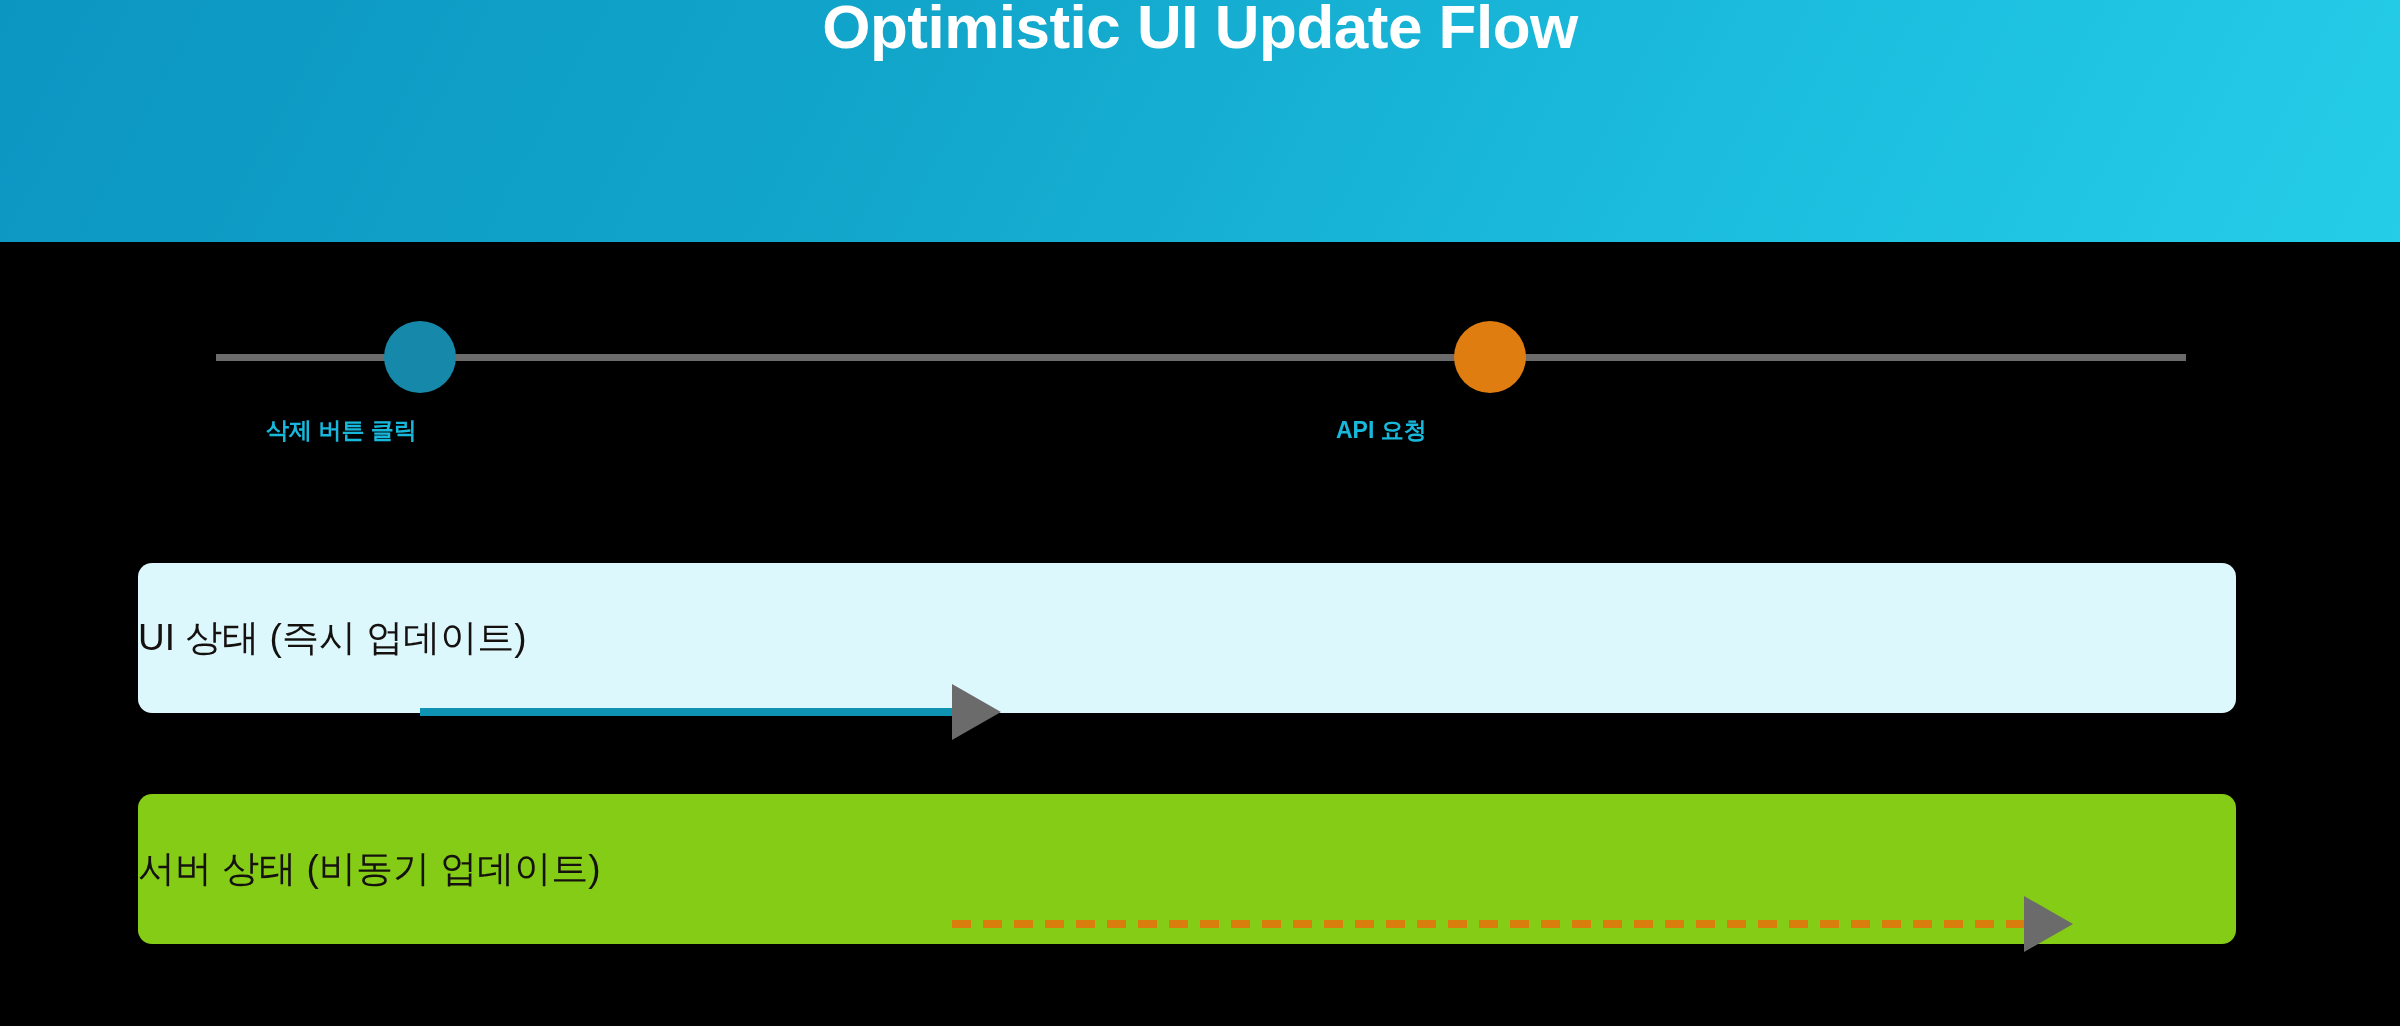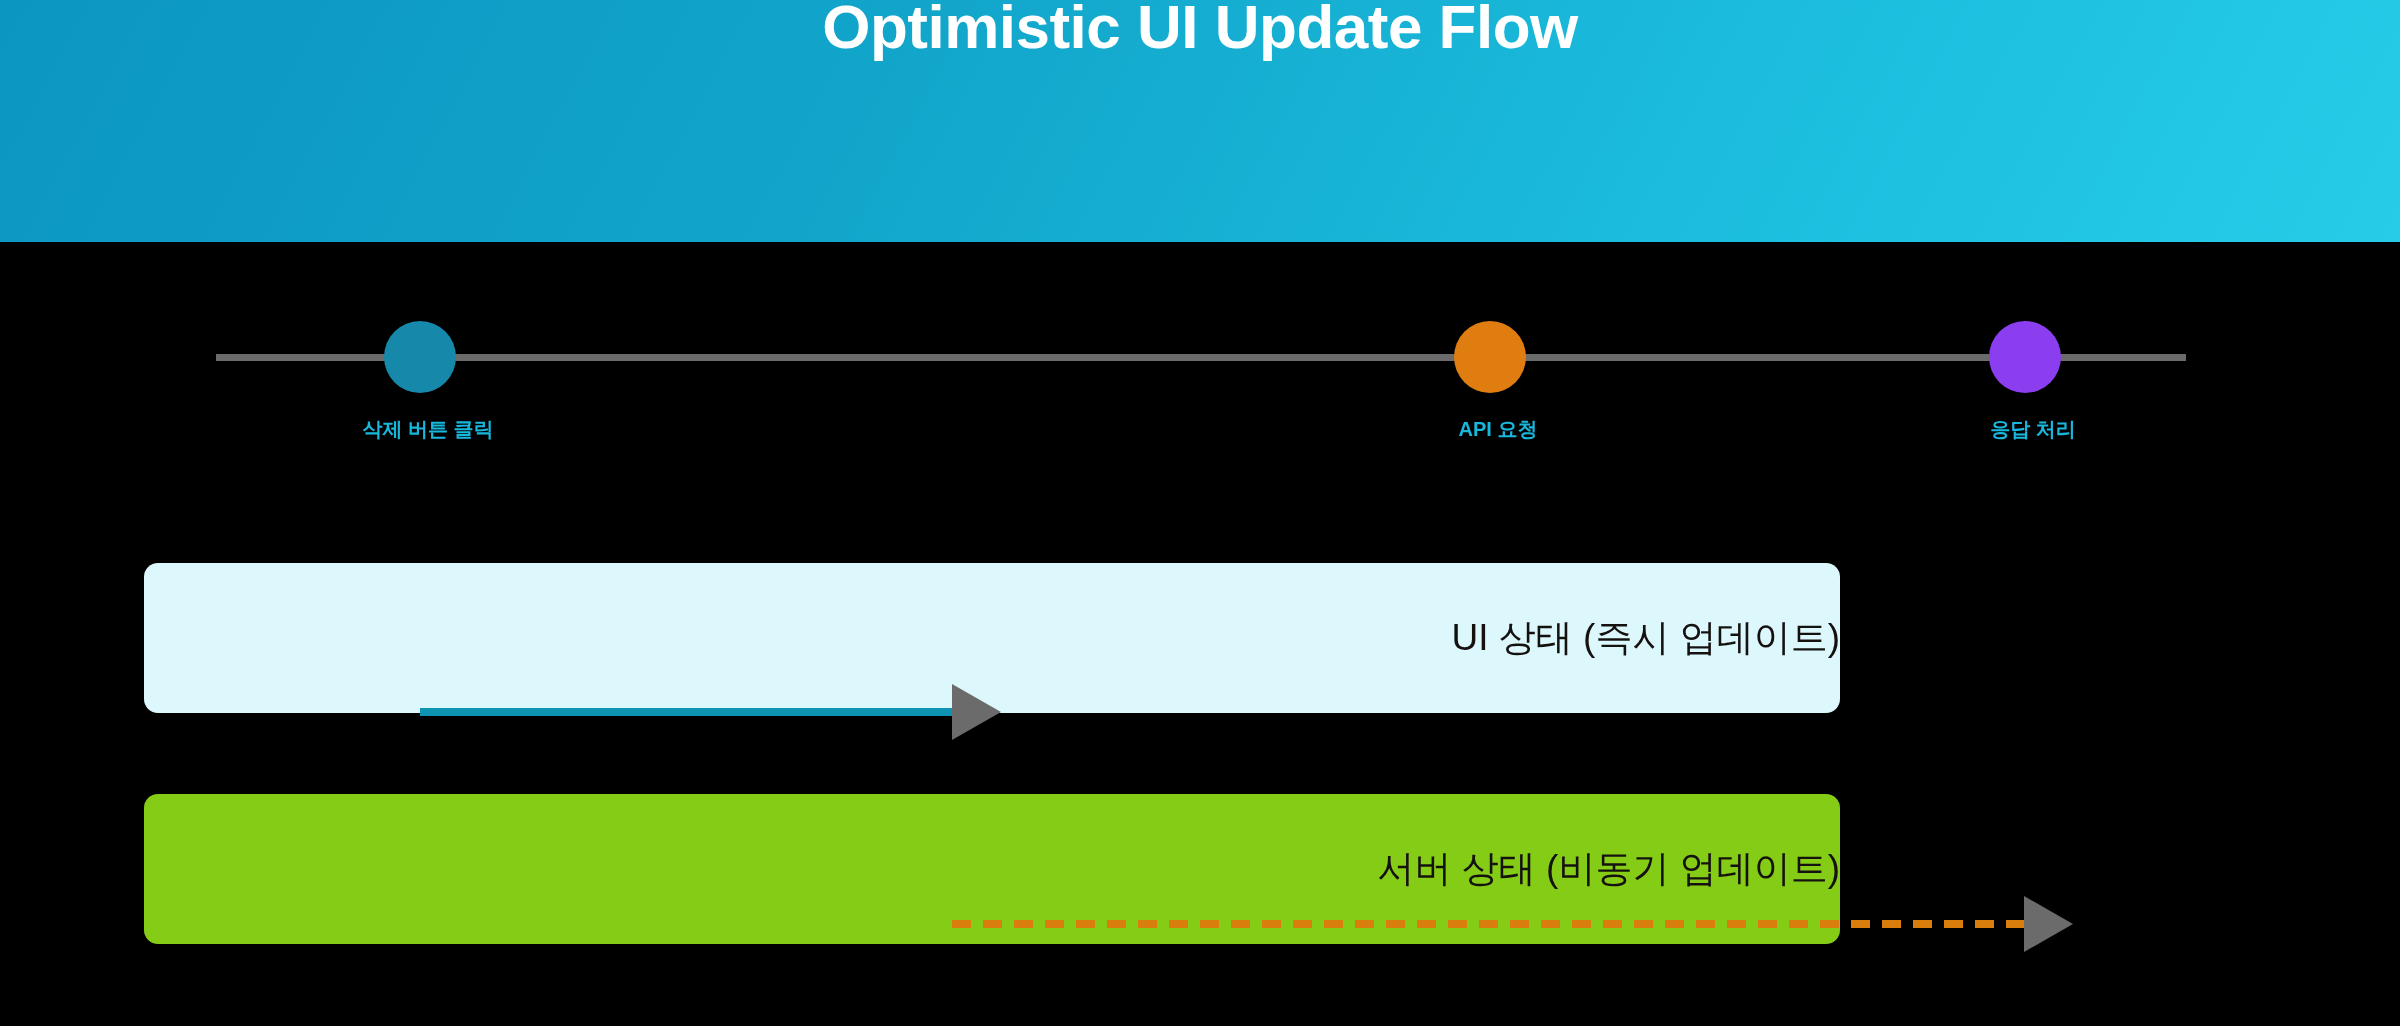--- a/index.html
+++ b/index.html
@@ -75,41 +75,41 @@
     position: absolute;
     left: 50%;
     top: 79px;
     width: 72px;
     height: 72px;
     margin-left: -36px;
     border-radius: 50%;
   }
   .milestone-label {
     position: absolute;
-    left: 8px;
+    left: 16px;
     top: 175px;
     width: 100%;
-    text-align: center;
-    font-size: 20px;
+    text-align: left;
+    font-size: 23px;
     font-weight: bold;
     color: #18b8dd;
     line-height: 1.2;
     white-space: nowrap;
   }
 
   
   .lane {
     position: absolute;
-    left: 144px;
-    width: 1696px;
+    left: 138px;
+    width: 2098px;
     height: 150px;
     border-radius: 14px;
     display: flex;
     align-items: center;
-    justify-content: flex-end;
+    justify-content: flex-start;
   }
   #lane-ui      { top: 321px; background: #ddf8fd; }
   #lane-server  { top: 533px; background: #84cc16; margin-top: 19px; }
   .lane-label {
     font-size: 37px;
     color: #14110f;
     line-height: 1.2;
     white-space: nowrap;
     text-align: center;
   }
@@ -167,24 +167,20 @@
       <div class="milestone-dot" style="background:#1689ab;"></div>
       <div class="milestone-label">삭제 버튼 클릭</div>
     </div>
 
 
     <div class="milestone" style="left:1490px;">
       <div class="milestone-dot" style="background:#e07d10;"></div>
       <div class="milestone-label">API 요청</div>
     </div>
 
-    <div class="milestone" style="left:2025px;">
-      <div class="milestone-dot" style="background:#8b3ef0;"></div>
-      <div class="milestone-label">응답 처리</div>
-    </div>
   </div>
 
   <div class="lane" id="lane-ui">
     <div class="lane-label">UI 상태 (즉시 업데이트)</div>
   </div>
 
   <div class="lane" id="lane-server">
     <div class="lane-label">서버 상태 (비동기 업데이트)</div>
   </div>
 

